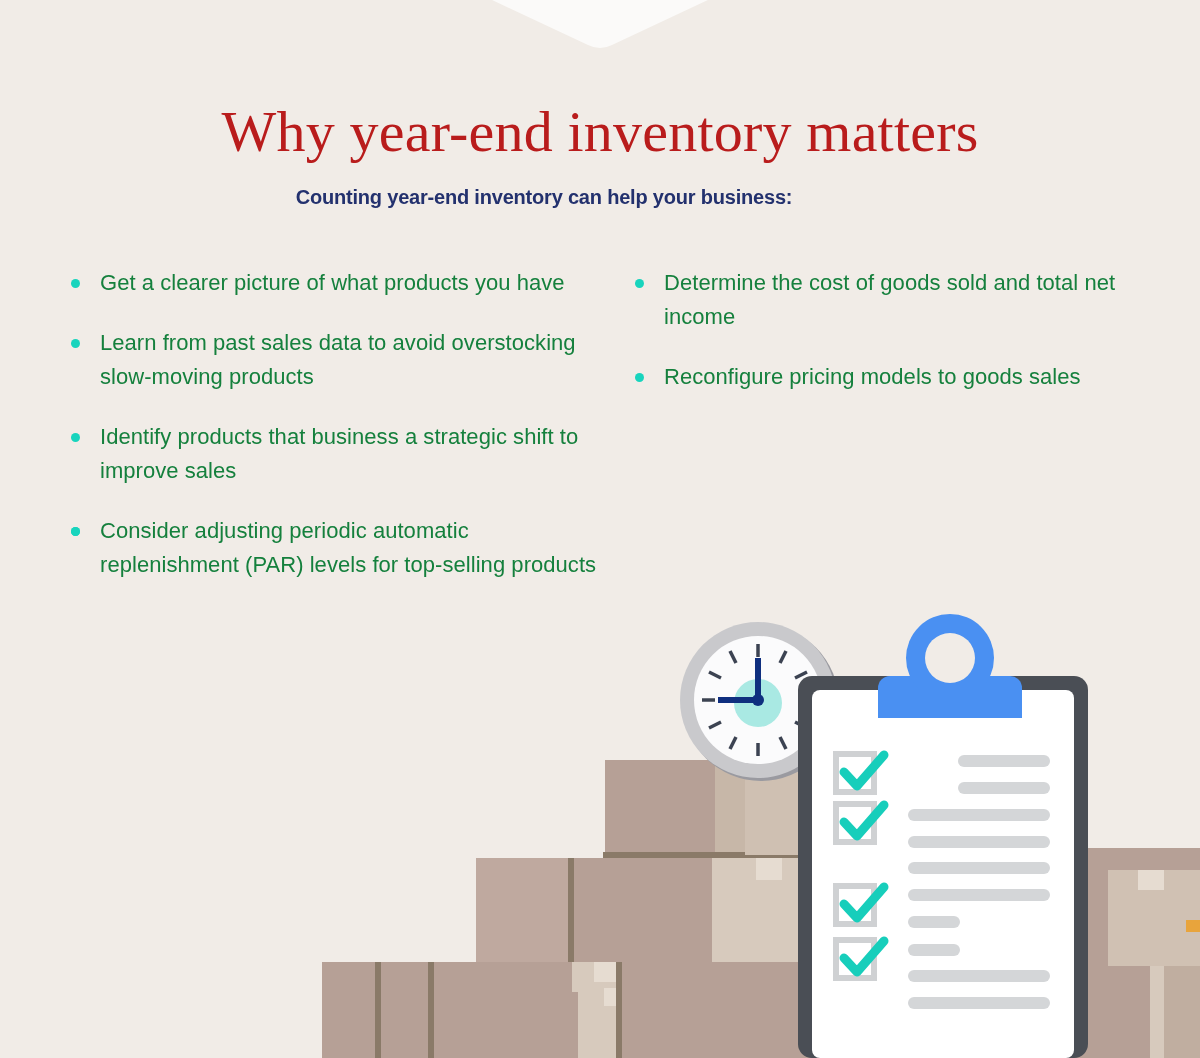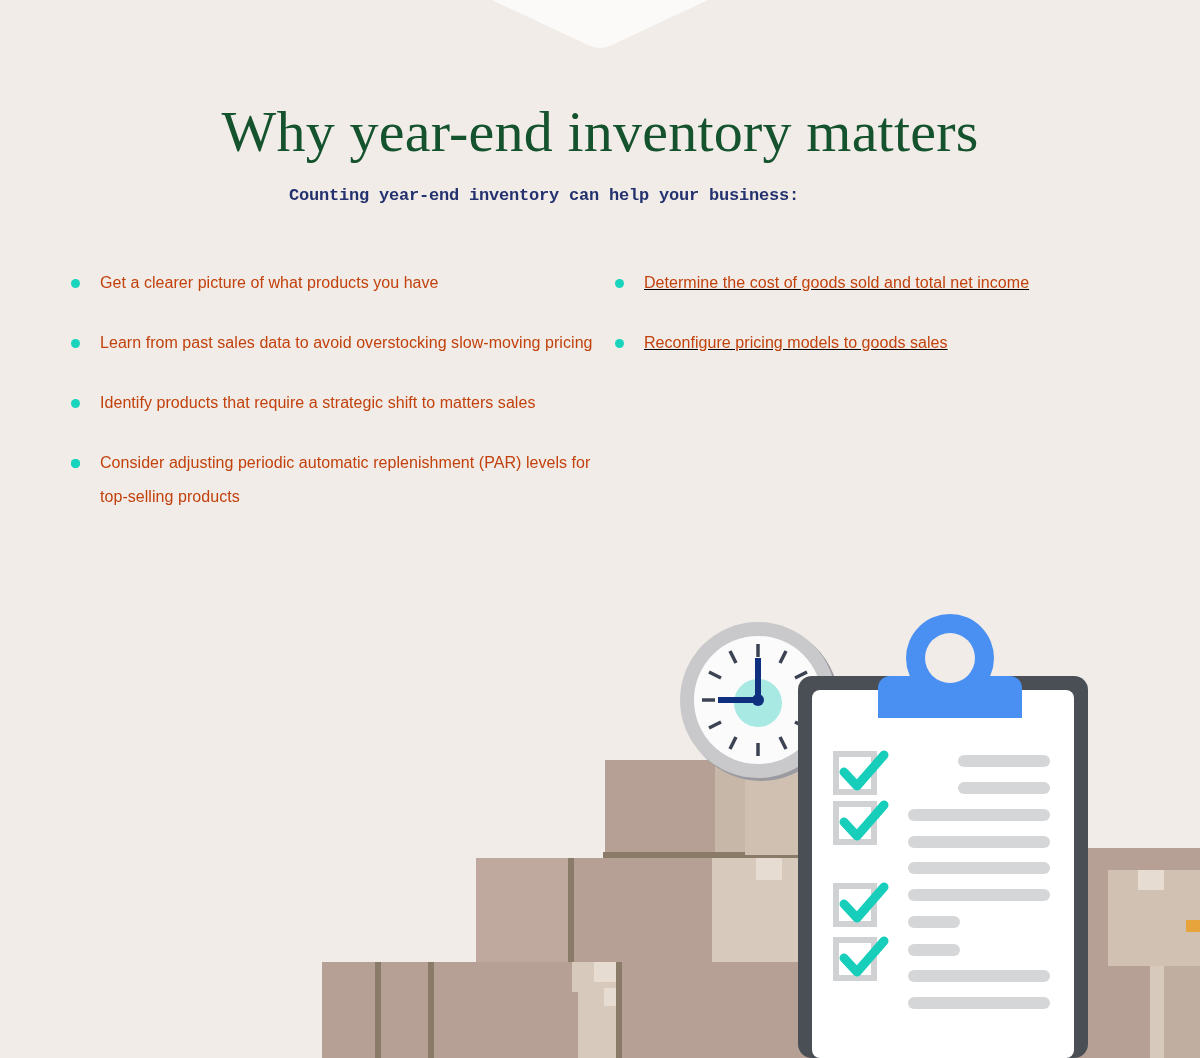--- a/index.html
+++ b/index.html
@@ -26,49 +26,48 @@
   .notch svg { display:block; }
 
   
   .title {
     position:absolute; top:98px; left:0; width:1200px;
     text-align:center;
     font-family:"Liberation Serif", serif;
     font-size:58px;
     font-weight:400;
     letter-spacing:0.2px;
-    color:#14532d;
+    color:#b91c1c;
     z-index:5;
   }
   .subtitle {
     position:absolute; top:186px; left:0; width:1088px;
     text-align:center;
-    font-size:17px;
+    font-size:20px;
     font-weight:bold;
     letter-spacing:-0.2px;
     color:#23316E;
     z-index:5;
-    font-family:Liberation Mono, monospace;
   }
 
   
   .col {
     position:absolute;
     z-index:5;
   }
   .col-left  { top:266px; left:68px;  width:530px; }
-  .col-right { top:266px; left:612px; width:490px;text-decoration:underline; }
+  .col-right { top:266px; left:632px; width:490px; }
 
   .bullet {
     position:relative;
     padding-left:32px;
     margin-bottom:26px;
-    font-size:16px;
+    font-size:22px;
     line-height:34px;
-    color:#c2410c;
+    color:#15803d;
     letter-spacing:0.05px;
   }
   .bullet .dot {
     position:absolute; left:3px; top:13px;
     width:9px; height:9px; border-radius:50%;
     background:#18D4BD;
   }
 
   
   .art { position:absolute; left:0; top:0; width:1200px; height:1058px; z-index:1; }
@@ -205,25 +204,25 @@
   <h1 class="title">Why year-end inventory matters</h1>
   <h2 class="subtitle">Counting year-end inventory can help your business:</h2>
 
   <div class="col col-left">
     <div class="bullet">
       <span class="dot"></span>
       <span>Get a clearer picture of what products you have</span>
     </div>
     <div class="bullet">
       <span class="dot"></span>
-      <span>Learn from past sales data to avoid overstocking slow-moving pricing</span>
-    </div>
-    <div class="bullet">
-      <span class="dot"></span>
-      <span>Identify products that require a strategic shift to matters sales</span>
+      <span>Learn from past sales data to avoid overstocking slow-moving products</span>
+    </div>
+    <div class="bullet">
+      <span class="dot"></span>
+      <span>Identify products that business a strategic shift to improve sales</span>
     </div>
     <div class="bullet">
       <span class="dot"></span>
     </div>
     <div class="bullet">
       <span class="dot"></span>
       <span>Consider adjusting periodic automatic replenishment (PAR) levels for top-selling products</span>
     </div>
   </div>
 

